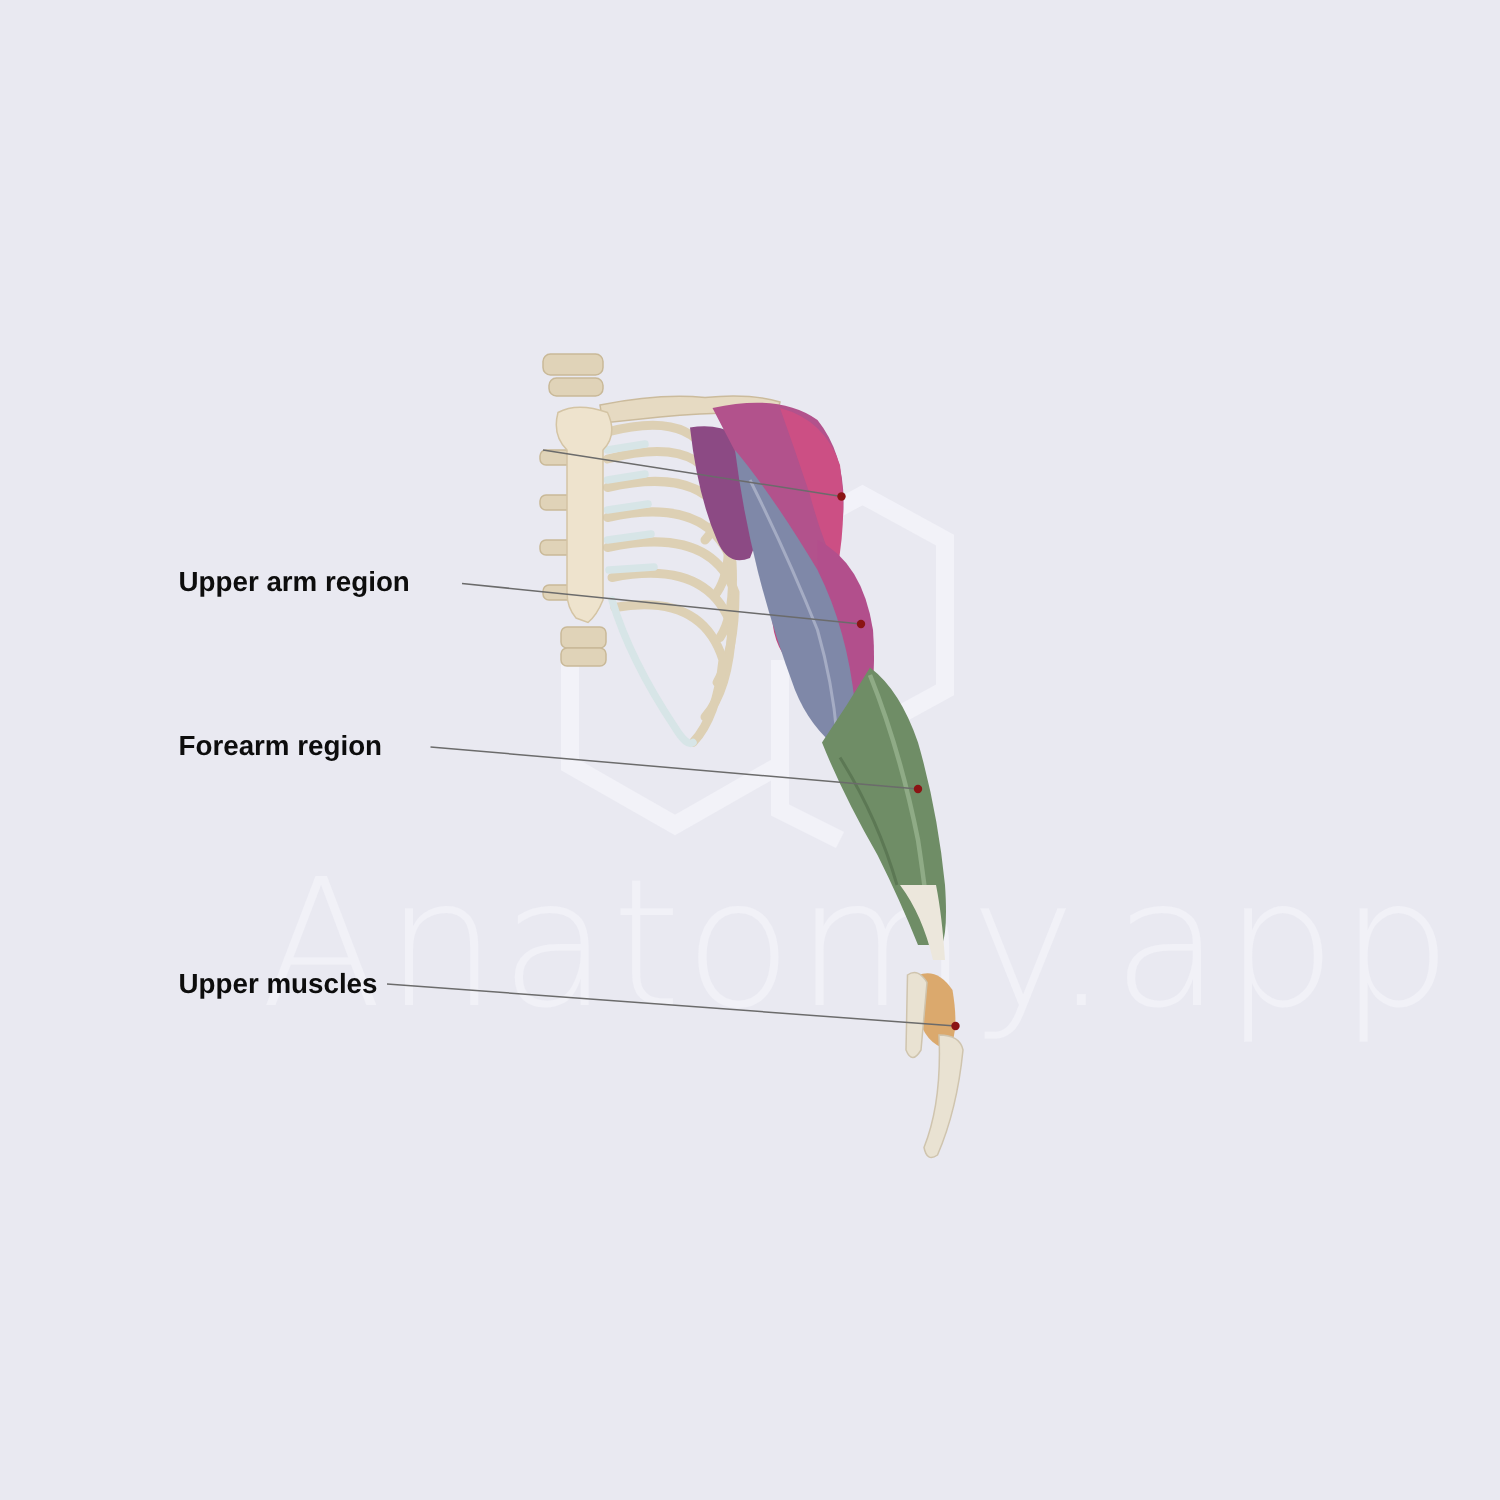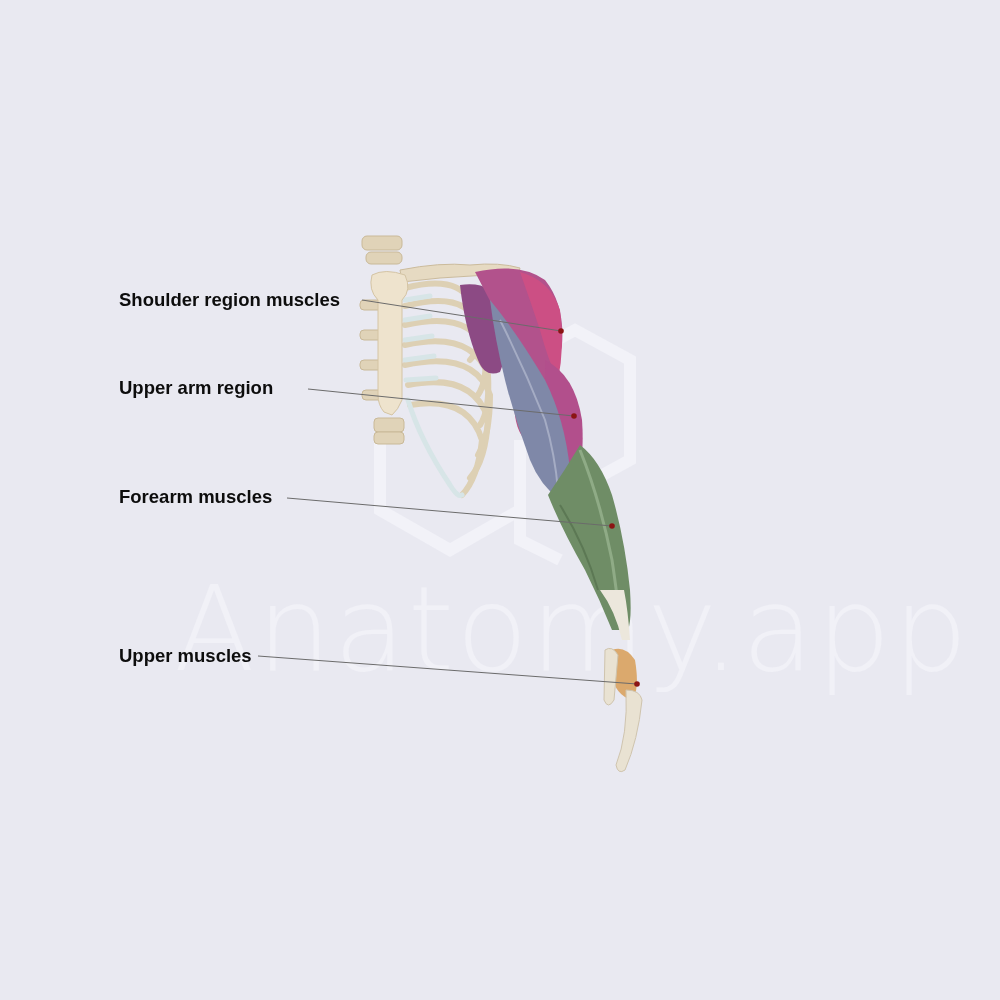--- a/index.html
+++ b/index.html
@@ -84,17 +84,16 @@
       <line x1="258" y1="656" x2="637" y2="684"></line>
     </g>
     <g fill="#8b1414">
       <circle cx="561" cy="331" r="2.8"></circle>
       <circle cx="574" cy="416" r="2.8"></circle>
       <circle cx="612" cy="526" r="2.8"></circle>
       <circle cx="637" cy="684" r="2.8"></circle>
     </g>
   </svg>
 
-  <div class="label" style="left:119px;top:289px;">Shoulder region muscles</div>
   <div class="label" style="left:119px;top:377px;">Upper arm region</div>
-  <div class="label" style="left:119px;top:486px;">Forearm muscles</div>
+  <div class="label" style="left:119px;top:486px;">Forearm region</div>
   <div class="label" style="left:119px;top:645px;">Upper muscles</div>
 </div>
 
 </body></html>

